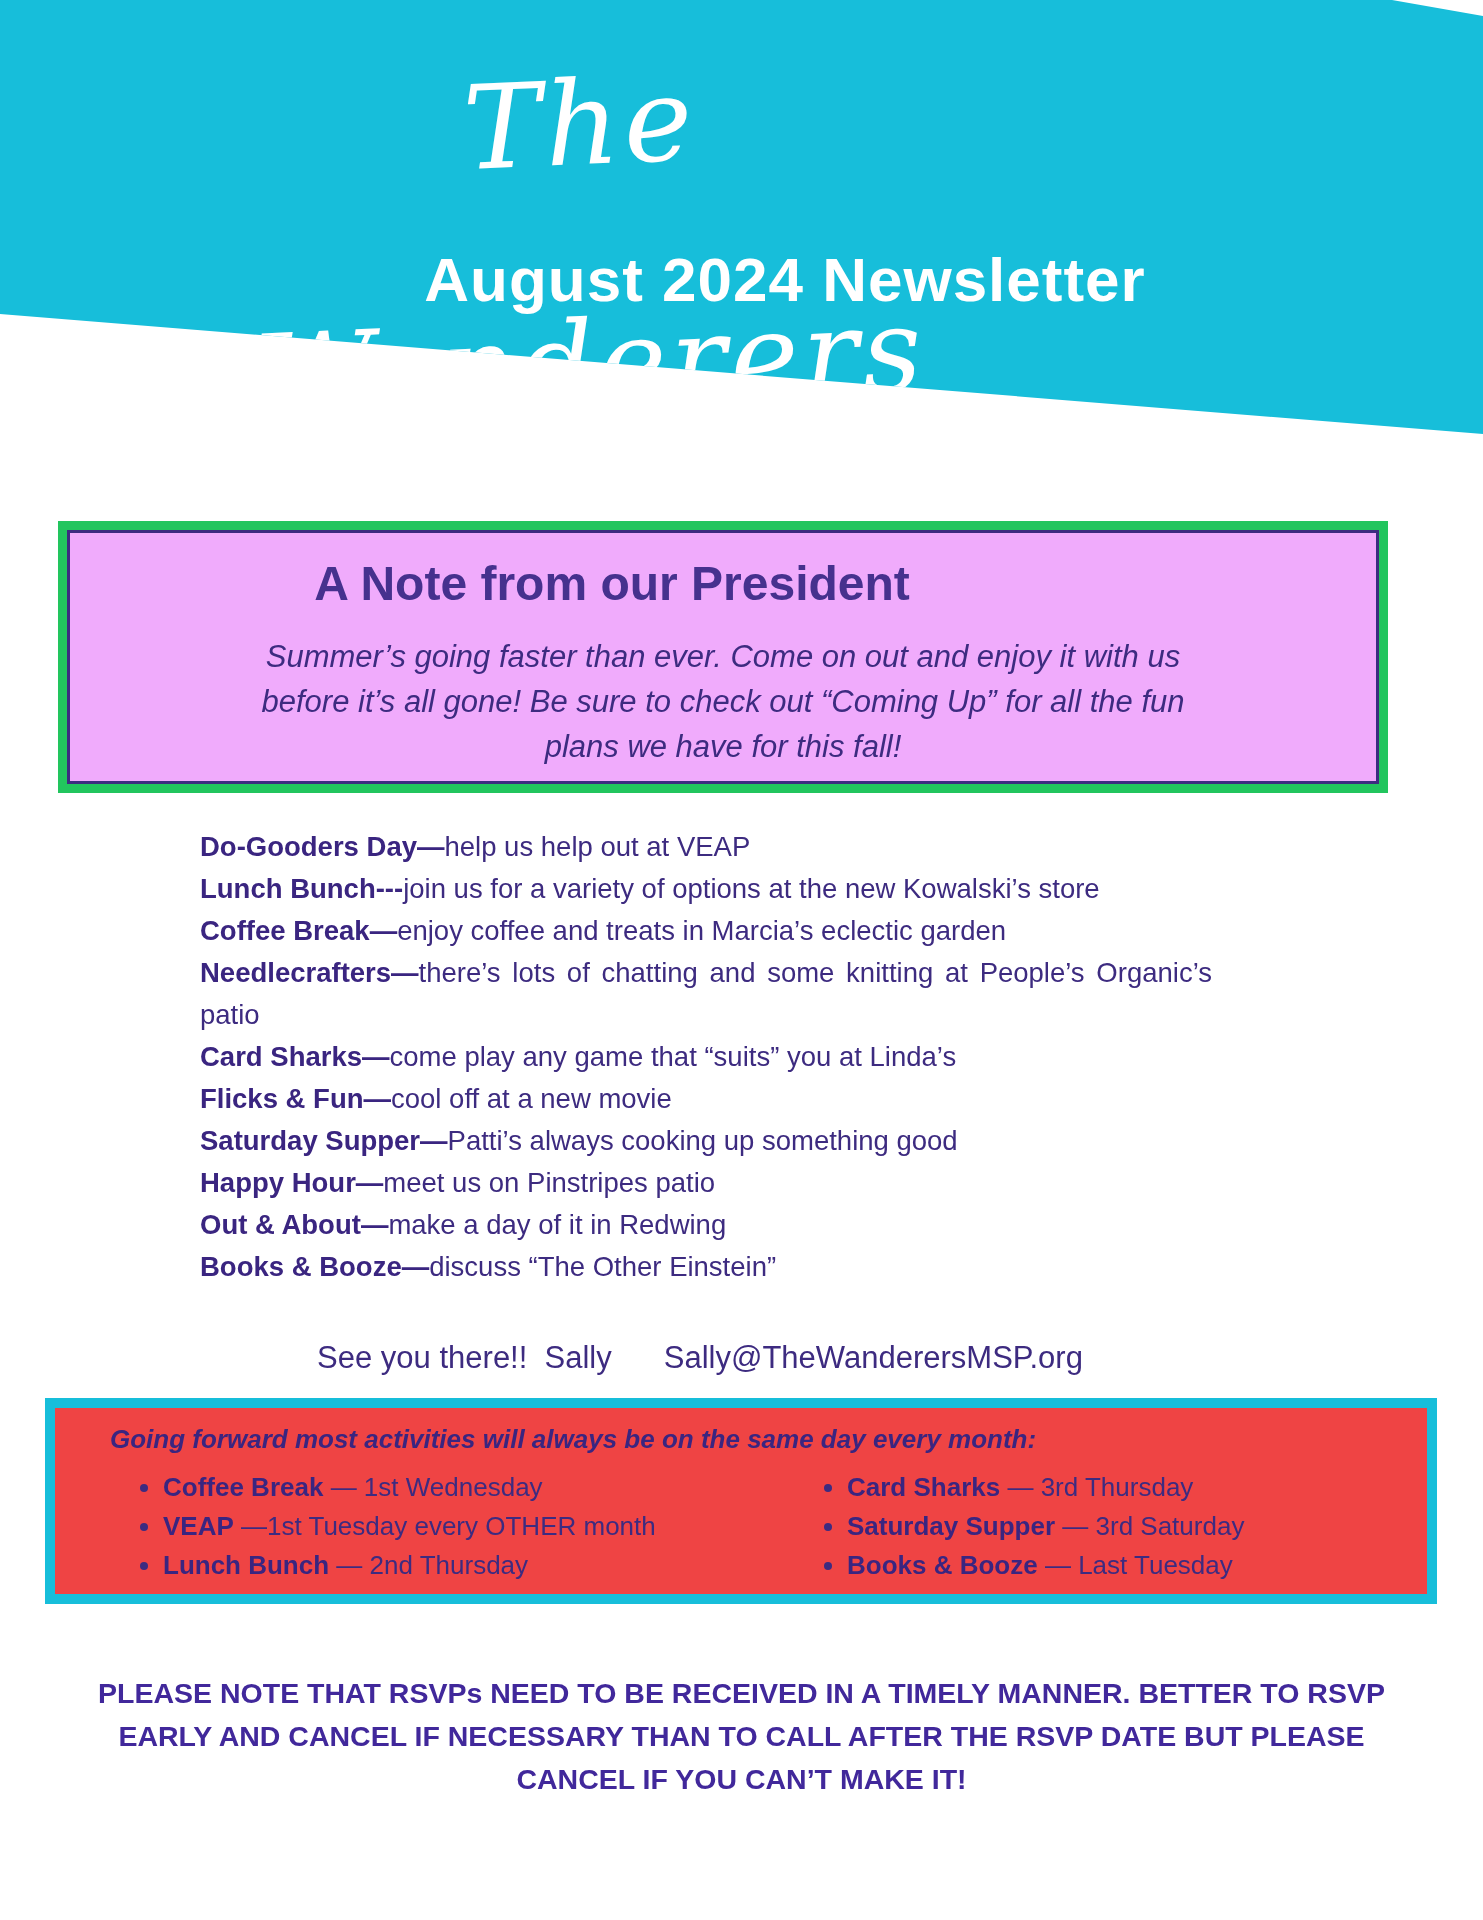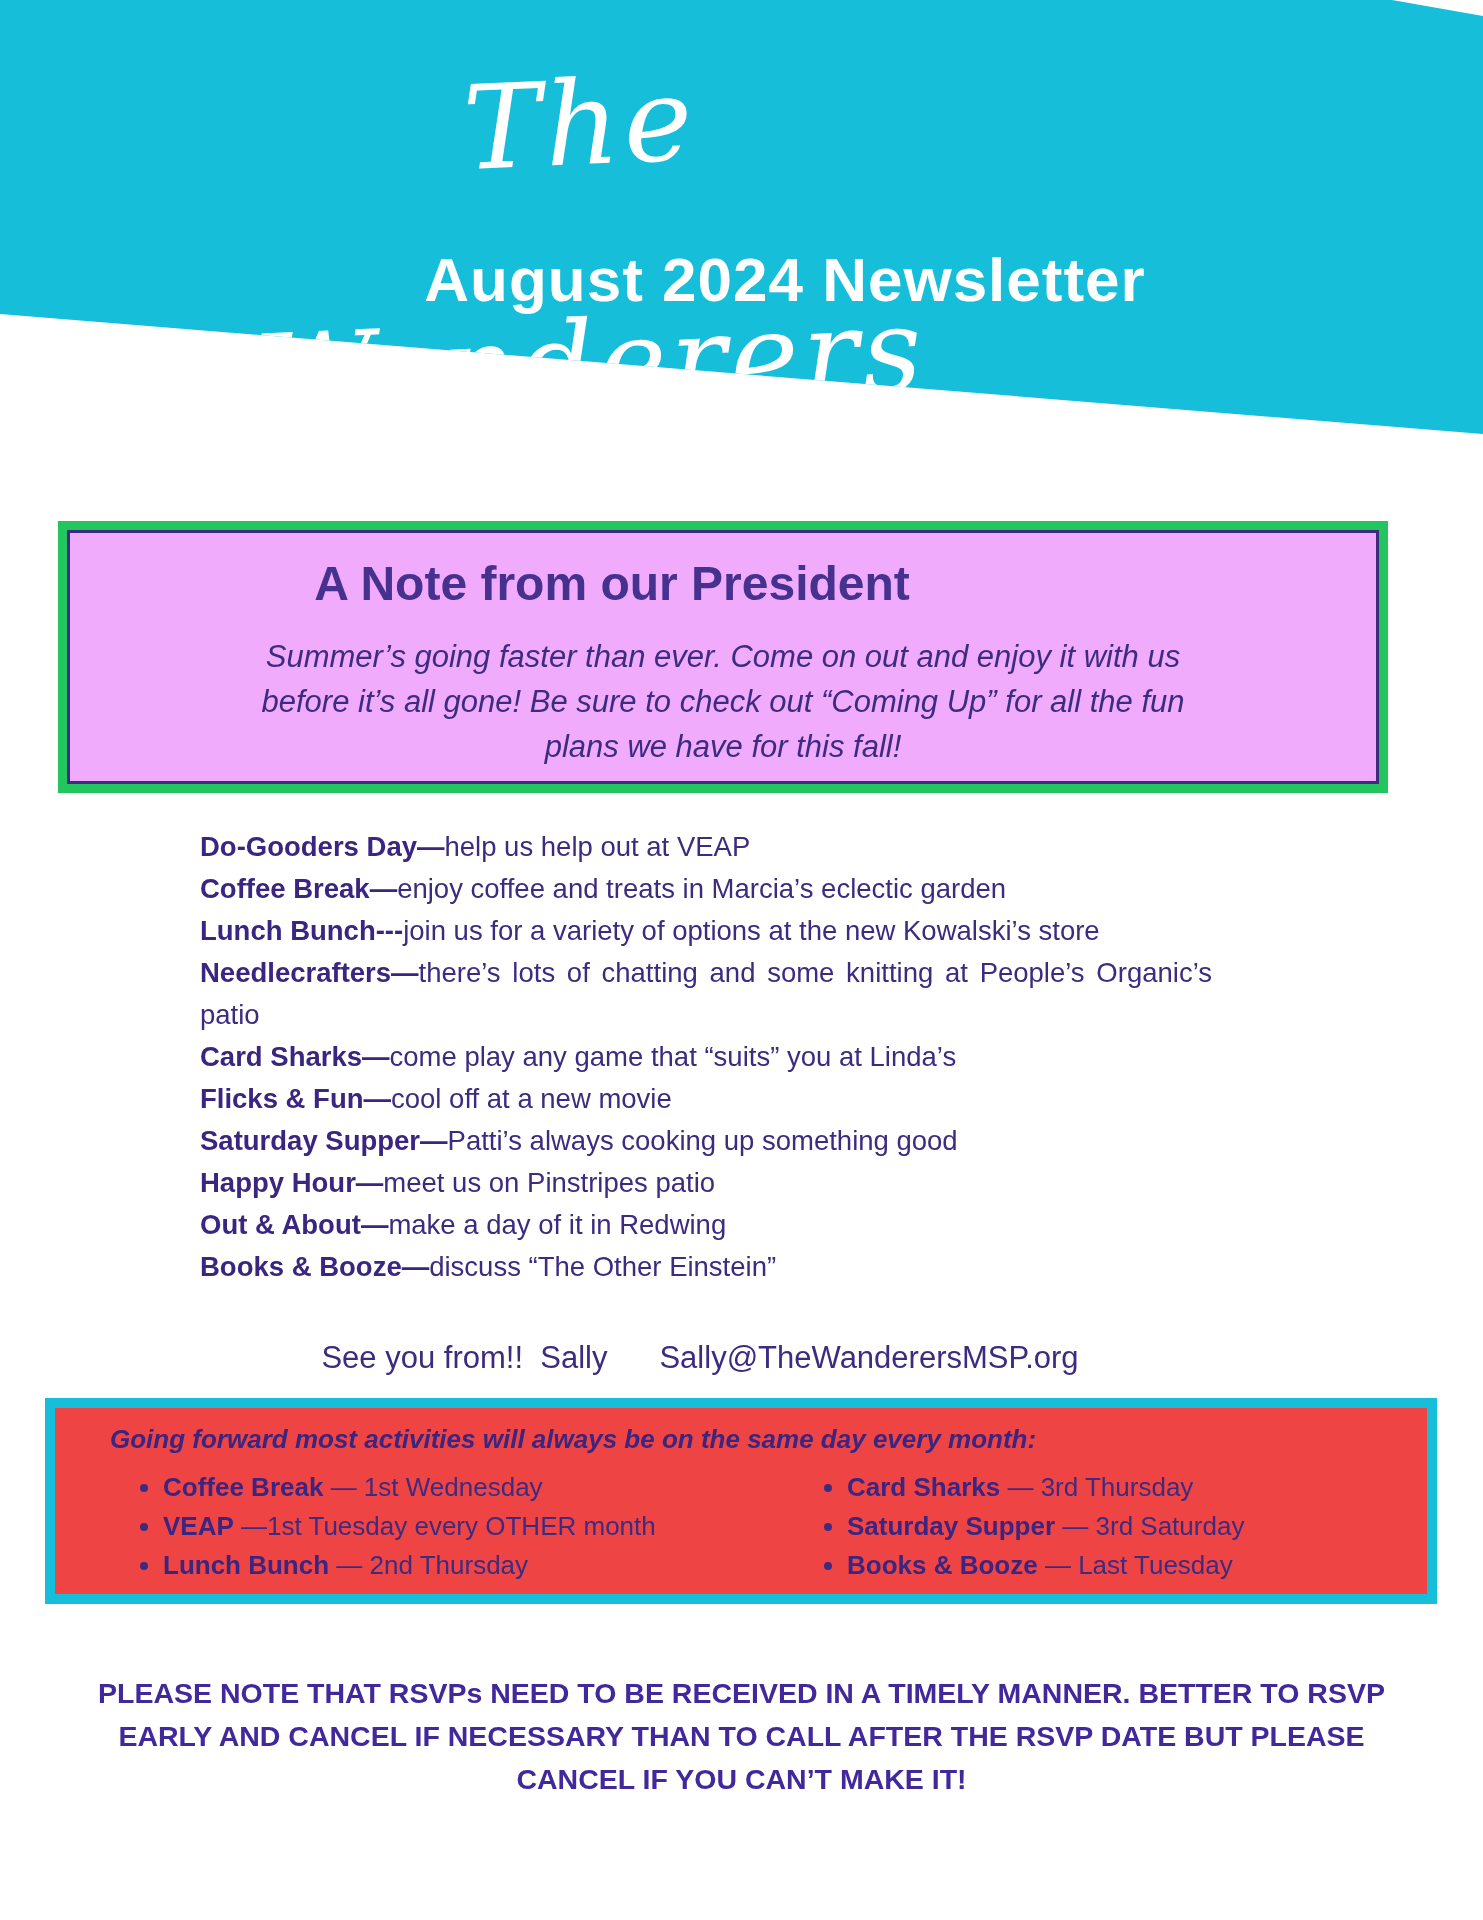--- a/index.html
+++ b/index.html
@@ -113,33 +113,33 @@
     <div class="note-title">A Note from our President</div>
     <div class="note-body">
       <div>Summer’s going faster than ever. Come on out and enjoy it with us</div>
       <div>before it’s all gone! Be sure to check out “Coming Up” for all the fun</div>
       <div>plans we have for this fall!</div>
     </div>
   </div>
 
   <div class="activities">
     <div class="activity"><b>Do-Gooders Day—</b><span>help us help out at VEAP</span></div>
+    <div class="activity"><b>Lunch Bunch---</b><span>join us for a variety of options at the new Kowalski’s store</span></div>
     <div class="activity"><b>Coffee Break—</b><span>enjoy coffee and treats in Marcia’s eclectic garden</span></div>
-    <div class="activity"><b>Lunch Bunch---</b><span>join us for a variety of options at the new Kowalski’s store</span></div>
     <div class="activity"><b>Needlecrafters—</b><span>there’s lots of chatting and some knitting at People’s Organic’s patio</span></div>
     <div class="activity"><b>Card Sharks—</b><span>come play any game that “suits” you at Linda’s</span></div>
     <div class="activity"><b>Flicks &amp; Fun—</b><span>cool off at a new movie</span></div>
     <div class="activity"><b>Saturday Supper—</b><span>Patti’s always cooking up something good</span></div>
     <div class="activity"><b>Happy Hour—</b><span>meet us on Pinstripes patio</span></div>
     <div class="activity"><b>Out &amp; About—</b><span>make a day of it in Redwing</span></div>
     <div class="activity"><b>Books &amp; Booze—</b><span>discuss “The Other Einstein”</span></div>
   </div>
 
   <div class="signoff">
-    <span>See you from!!  Sally</span>
+    <span>See you there!!  Sally</span>
     <span>Sally@TheWanderersMSP.org</span>
   </div>
 
   <div class="sched-box">
     <div class="sched-head">Going forward most activities will always be on the same day every month:</div>
     <div class="sched-cols">
       <ul class="left-col">
         <li><b>Coffee Break</b><span> — 1st Wednesday</span></li>
         <li><b>VEAP</b><span> —1st Tuesday every OTHER month</span></li>
         <li><b>Lunch Bunch</b><span> — 2nd Thursday</span></li>

